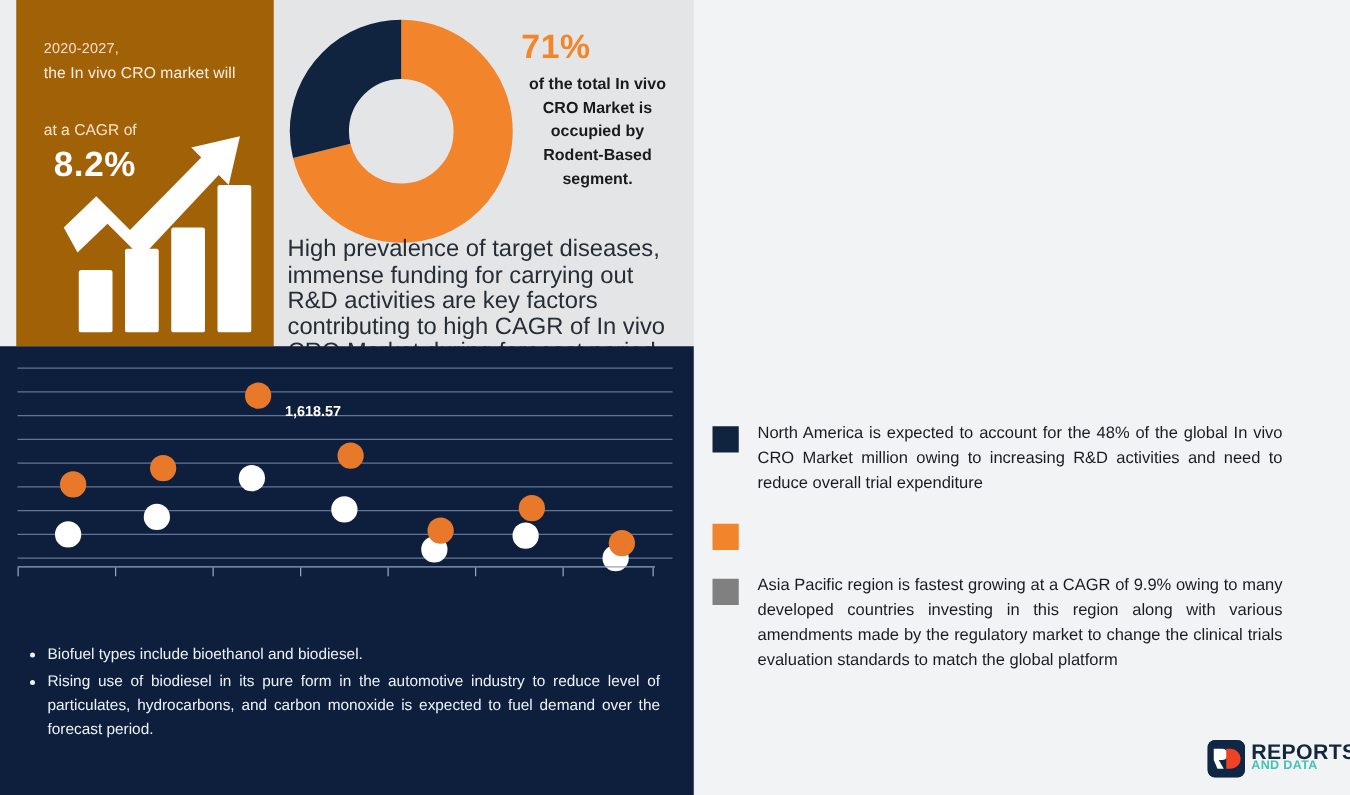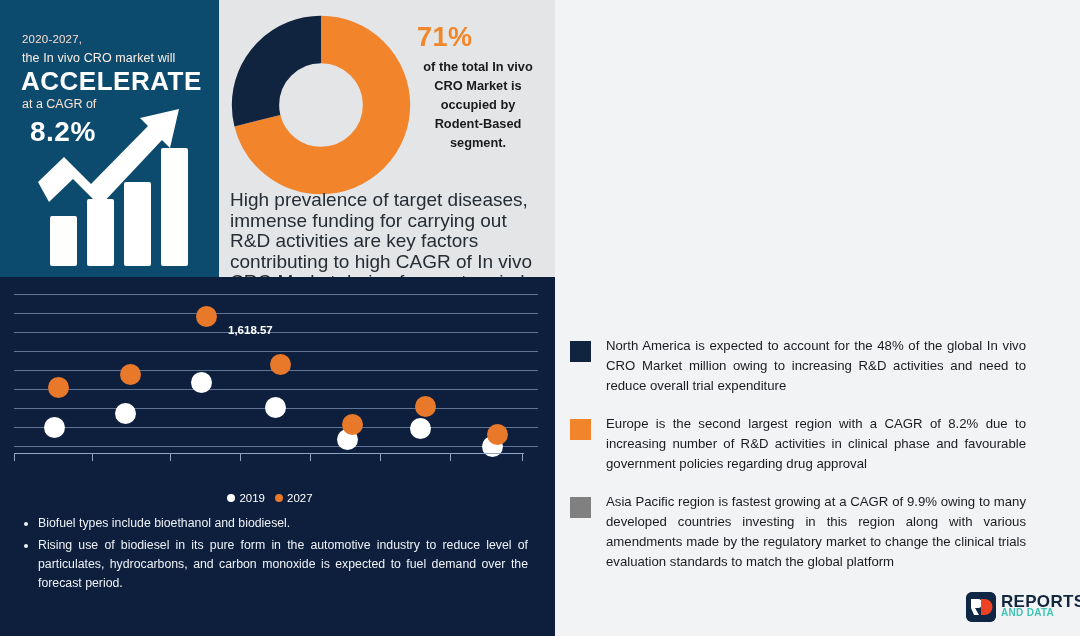--- a/index.html
+++ b/index.html
@@ -6,22 +6,22 @@
   body{
     width:1080px;height:636px;
     font-family:"Liberation Sans", sans-serif;
     background:#eceef0;
     overflow:hidden;
   }
   #root{position:relative;width:1080px;height:636px;}
 
   
   .accel-panel{
-    position:absolute;left:0;top:0;width:248px;height:277px;
-    background:#0c4a6e;
+    position:absolute;left:13px;top:0;width:248px;height:277px;
+    background:#a16207;
     overflow:hidden;
   }
   .accel-l1{position:absolute;left:22px;top:33px;color:#fdded0;font-size:11.5px;letter-spacing:.2px;}
   .accel-l2{position:absolute;left:22px;top:51px;color:#fdefe4;font-size:12.5px;letter-spacing:.1px;}
   .accel-big{position:absolute;left:21px;top:66px;color:#ffffff;font-size:26px;font-weight:bold;letter-spacing:.5px;}
   .accel-l3{position:absolute;left:22px;top:97px;color:#fde3d2;font-size:12.5px;}
   .accel-pct{position:absolute;left:30px;top:116px;color:#ffffff;font-size:28px;font-weight:bold;letter-spacing:.5px;}
   .growth-svg{position:absolute;left:28px;top:96px;}
 
   
@@ -102,21 +102,20 @@
 </head>
 <body>
 
 <div id="root">
 
   <div class="right-bg"></div>
 
   <div class="accel-panel">
     <div class="accel-l1">2020-2027,</div>
     <div class="accel-l2">the In vivo CRO market will</div>
-    <div class="accel-big">ACCELERATE</div>
     <div class="accel-l3">at a CAGR of</div>
 
     <svg class="growth-svg" width="175" height="170" viewBox="0 0 175 170">
       <g fill="#ffffff">
         <rect x="22" y="120" width="27" height="50" rx="2"></rect>
         <rect x="59" y="103" width="27" height="67" rx="2"></rect>
         <rect x="96" y="86" width="27" height="84" rx="2"></rect>
         <rect x="133" y="52" width="27" height="118" rx="2"></rect>
         <path d="M10 86 L36 61 L63 88 L120 30 L112 22 L151 13 L142 52 L134 44 L72 110 L45 83 L21 106 Z"></path>
       </g>
@@ -199,47 +198,36 @@
         <i style="left:78px;"></i>
         <i style="left:156px;"></i>
       <i style="left:226px;"></i>
         <i style="left:296px;"></i>
         <i style="left:366px;"></i>
       <i style="left:436px;"></i>
         <i style="left:508px;"></i>
     </div>
 
 
-    <div class="dot-legend">
-      <div class="dl-item">
-        <span class="dl-sw" style="background:#ffffff;"></span>
-        <span>2019</span>
-      </div>
-      <div class="dl-item">
-        <span class="dl-sw" style="background:#e8782a;"></span>
-        <span>2027</span>
-      </div>
-    </div>
 
     <div class="bullets">
       <ul>
         <li>Biofuel types include bioethanol and biodiesel.</li>
         <li>Rising use of biodiesel in its pure form in the automotive industry to reduce level of particulates, hydrocarbons, and carbon monoxide is expected to fuel demand over the forecast period.</li>
       </ul>
     </div>
   </div>
 
   <div class="notes">
     <div class="note">
       <span class="note-sw" style="background:#10243f;"></span>
       <span class="note-txt">North America is expected to account for the 48% of the global In vivo CRO Market million owing to increasing R&amp;D activities and need to reduce overall trial expenditure</span>
     </div>
     <div class="note">
       <span class="note-sw" style="background:#f2842c;"></span>
-      <span class="note-txt">Europe is the second largest region with a CAGR of 8.2%  due to increasing number of R&amp;D activities in clinical phase and favourable government policies regarding drug approval</span>
     </div>
     <div class="note">
       <span class="note-sw" style="background:#808080;"></span>
       <span class="note-txt">Asia Pacific region is  fastest growing at a CAGR of 9.9% owing to many developed countries investing in this region along with various amendments made by the regulatory market to change the clinical trials evaluation standards to match the global platform</span>
     </div>
   </div>
 
   <div class="logo">
     <div class="logo-mark">
       <svg width="30" height="30" viewBox="0 0 30 30">

